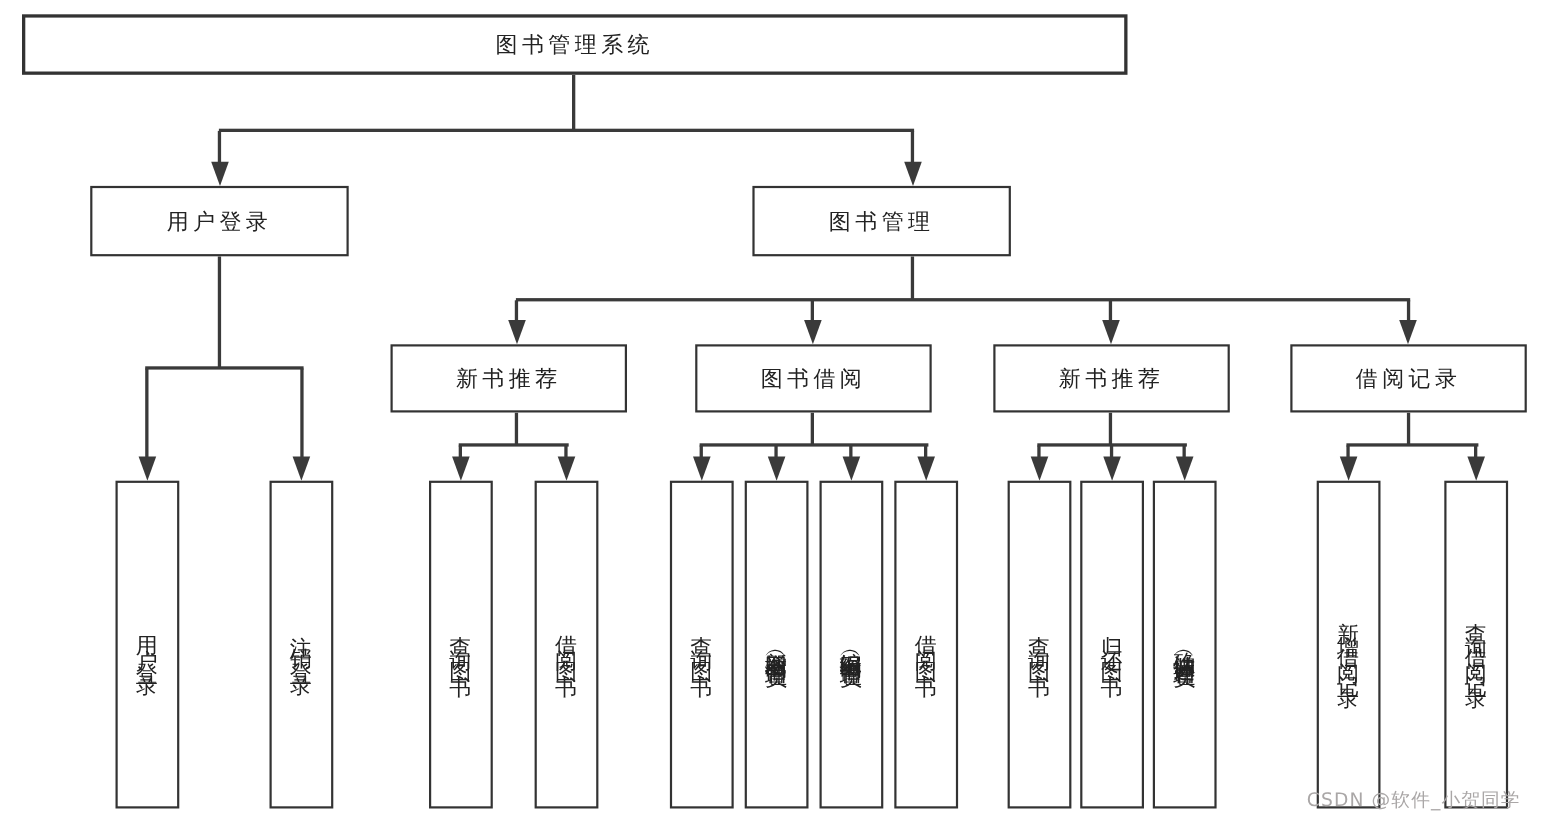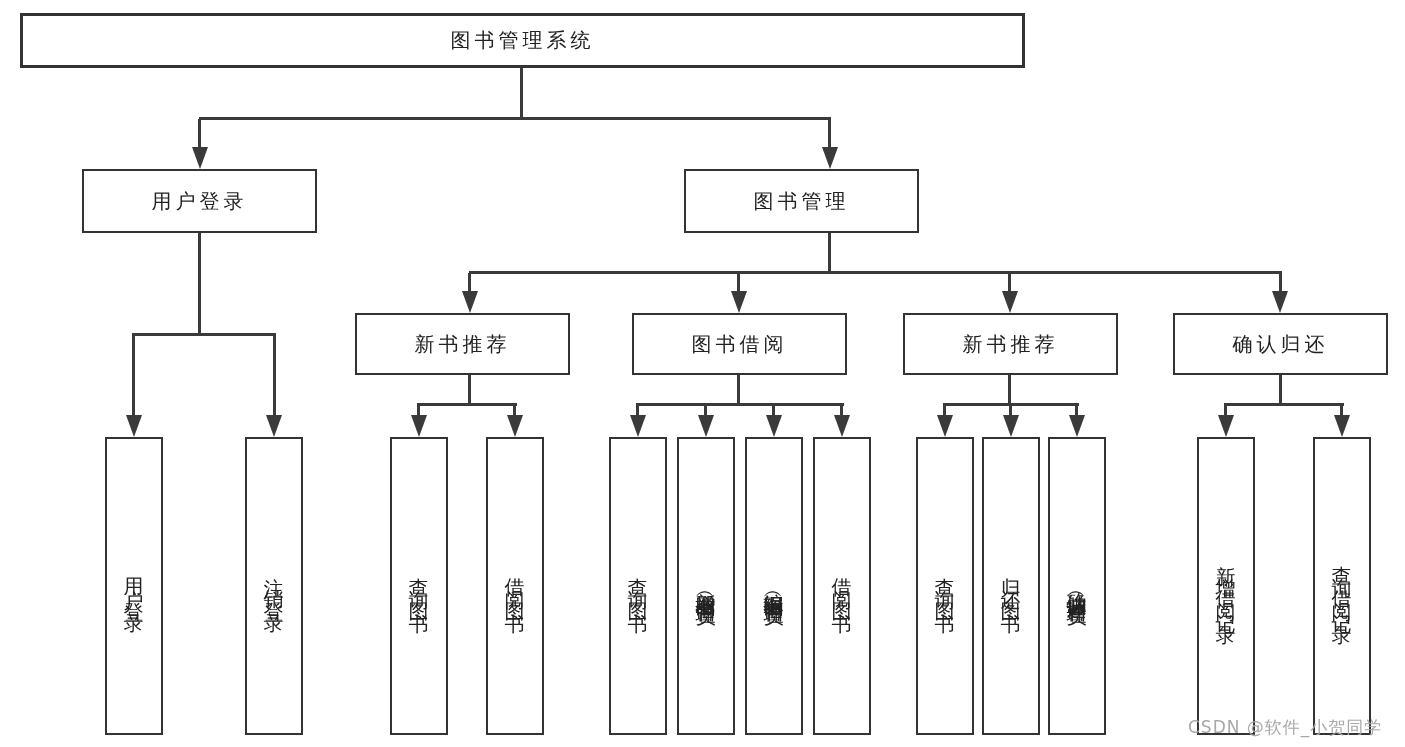--- a/index.html
+++ b/index.html
@@ -146,21 +146,21 @@
   <div class="box l3" style="left:355px">
     <span>新书推荐</span>
   </div>
   <div class="box l3" style="left:632px">
     <span>图书借阅</span>
   </div>
   <div class="box l3" style="left:903px">
     <span>新书推荐</span>
   </div>
   <div class="box l3" style="left:1173px">
-    <span>确认归还</span>
+    <span>借阅记录</span>
   </div>
 
   <div class="box leaf" style="left:105px">
     <span>用户登录</span>
   </div>
   <div class="box leaf" style="left:245px">
     <span>注销登录</span>
   </div>
 
   <div class="box leaf" style="left:390px">

